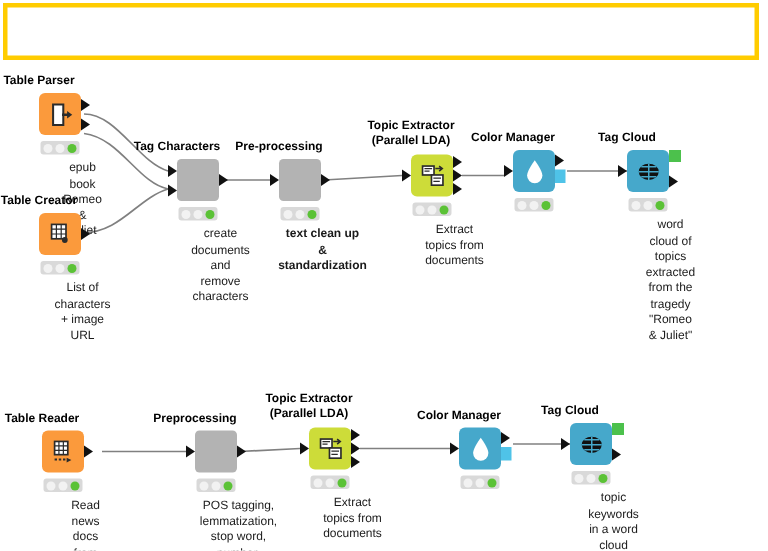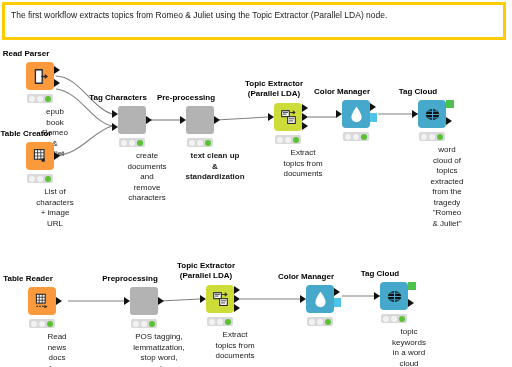--- a/index.html
+++ b/index.html
@@ -150,21 +150,20 @@
     white-space: nowrap;
     margin-left: 15px;
   }
 
   .icon-svg { display: block; }
 </style>
 </head>
 <body>
 
 <div class="annotation">
-  <div class="line">The first workflow extracts topics from Romeo &amp; Juliet using the Topic Extractor (Parallel LDA) node.</div>
 </div>
 
 <svg class="wires" viewBox="0 0 512 367" xmlns="http://www.w3.org/2000/svg">
   <g fill="none" stroke="#808080" stroke-width="1.1">
 
     <path d="M 56,76 C 78,76 92,108 112,114"></path>
 
     <path d="M 56,89 C 80,92 92,122 112,126"></path>
 
     <path d="M 56,155 C 80,155 92,132 112,126"></path>
@@ -178,21 +177,21 @@
     <path d="M 378,114 L 418,114"></path>
 
     <path d="M 68,301 L 124,301"></path>
     <path d="M 160,301 L 200,299"></path>
     <path d="M 240,299 L 300,299"></path>
     <path d="M 342,296 L 380,296"></path>
   </g>
 </svg>
 
 <div class="node" style="left:26px; top:62px;">
-  <div class="node-title" style="bottom:4px;">Read Parser</div>
+  <div class="node-title" style="bottom:4px;">Table Parser</div>
   <div class="node-box orange">
     <svg class="icon-svg" width="17" height="17" viewBox="0 0 20 20">
       <path d="M4 2 h8 l0 16 h-8 z" fill="#ffffff"></path>
       <path d="M4 2 h8 l0 16 h-8 z" fill="none" stroke="#2b2b2b" stroke-width="1.6"></path>
       <path d="M11 10 h6" stroke="#2b2b2b" stroke-width="1.8" fill="none"></path>
       <path d="M15 7 l4 3 l-4 3 z" fill="#2b2b2b"></path>
     </svg>
   </div>
   <div class="port in" style="left:28px; top:4px;"></div>
   <div class="port in" style="left:28px; top:17px;"></div>

